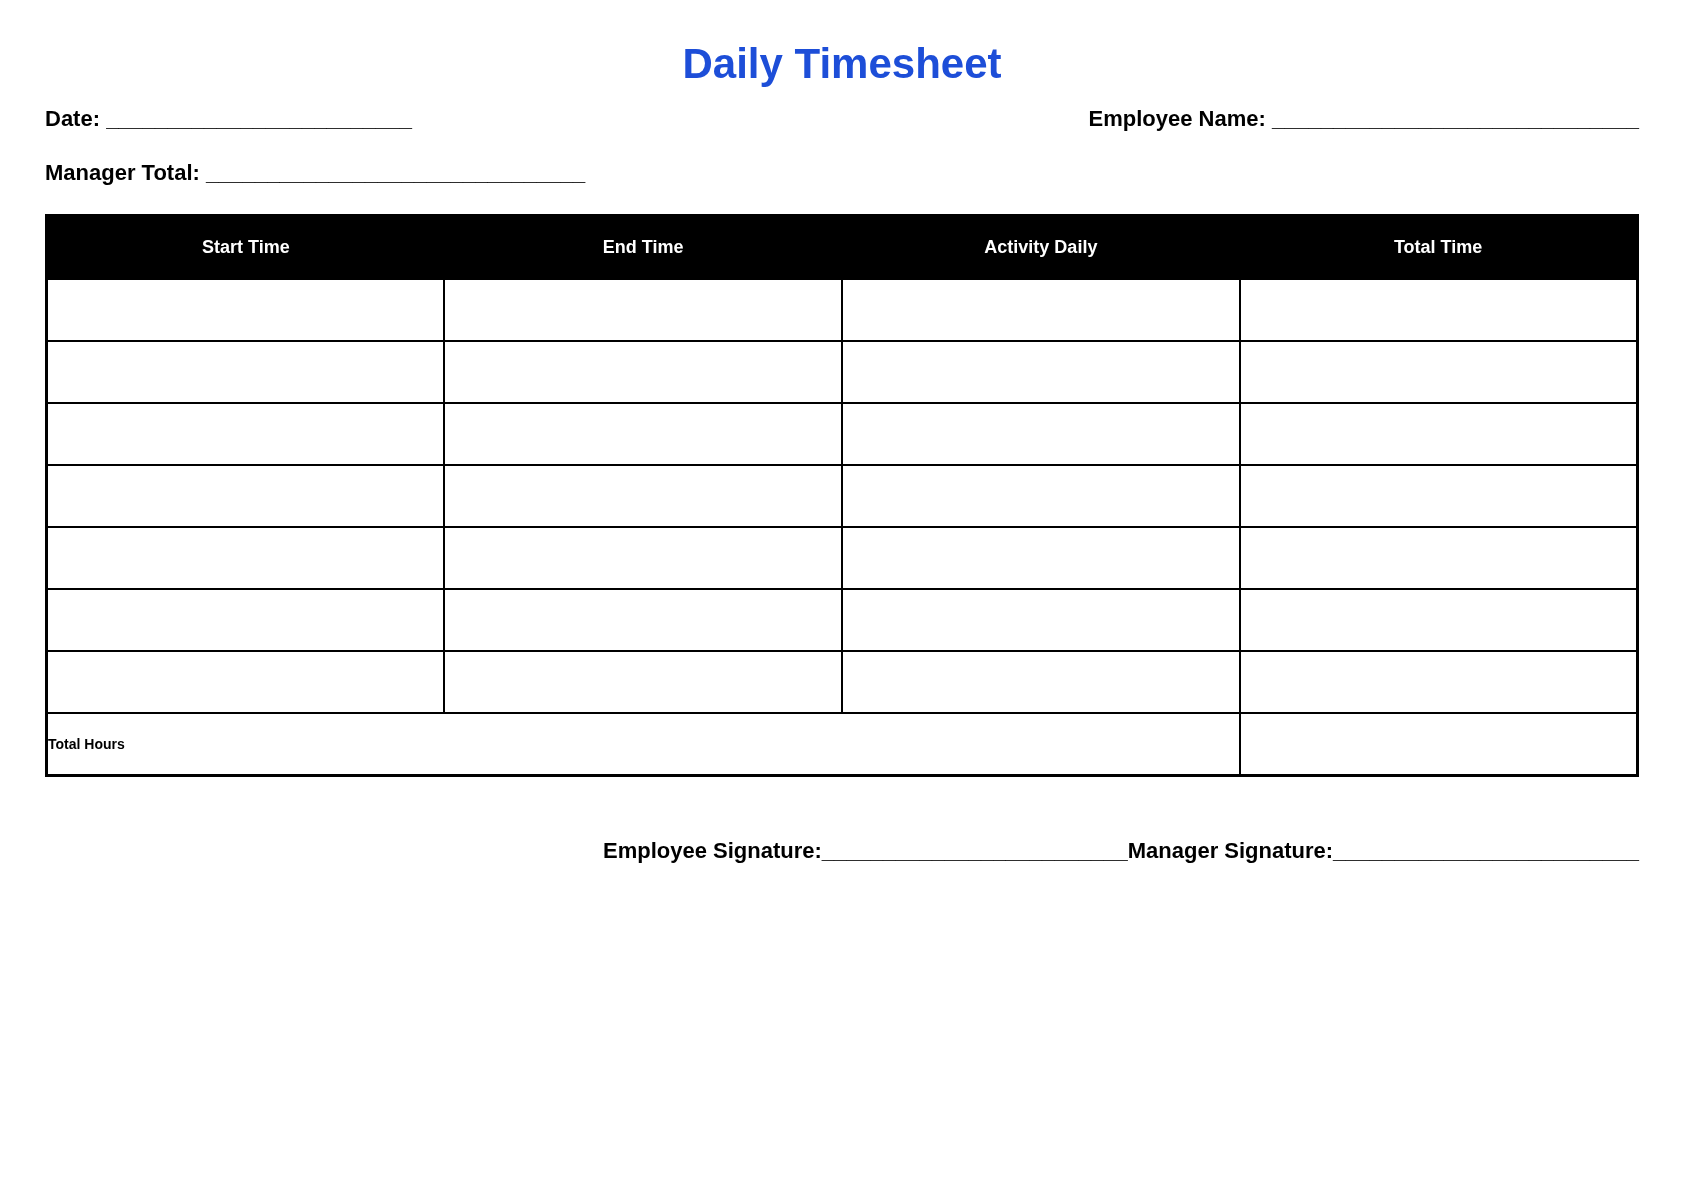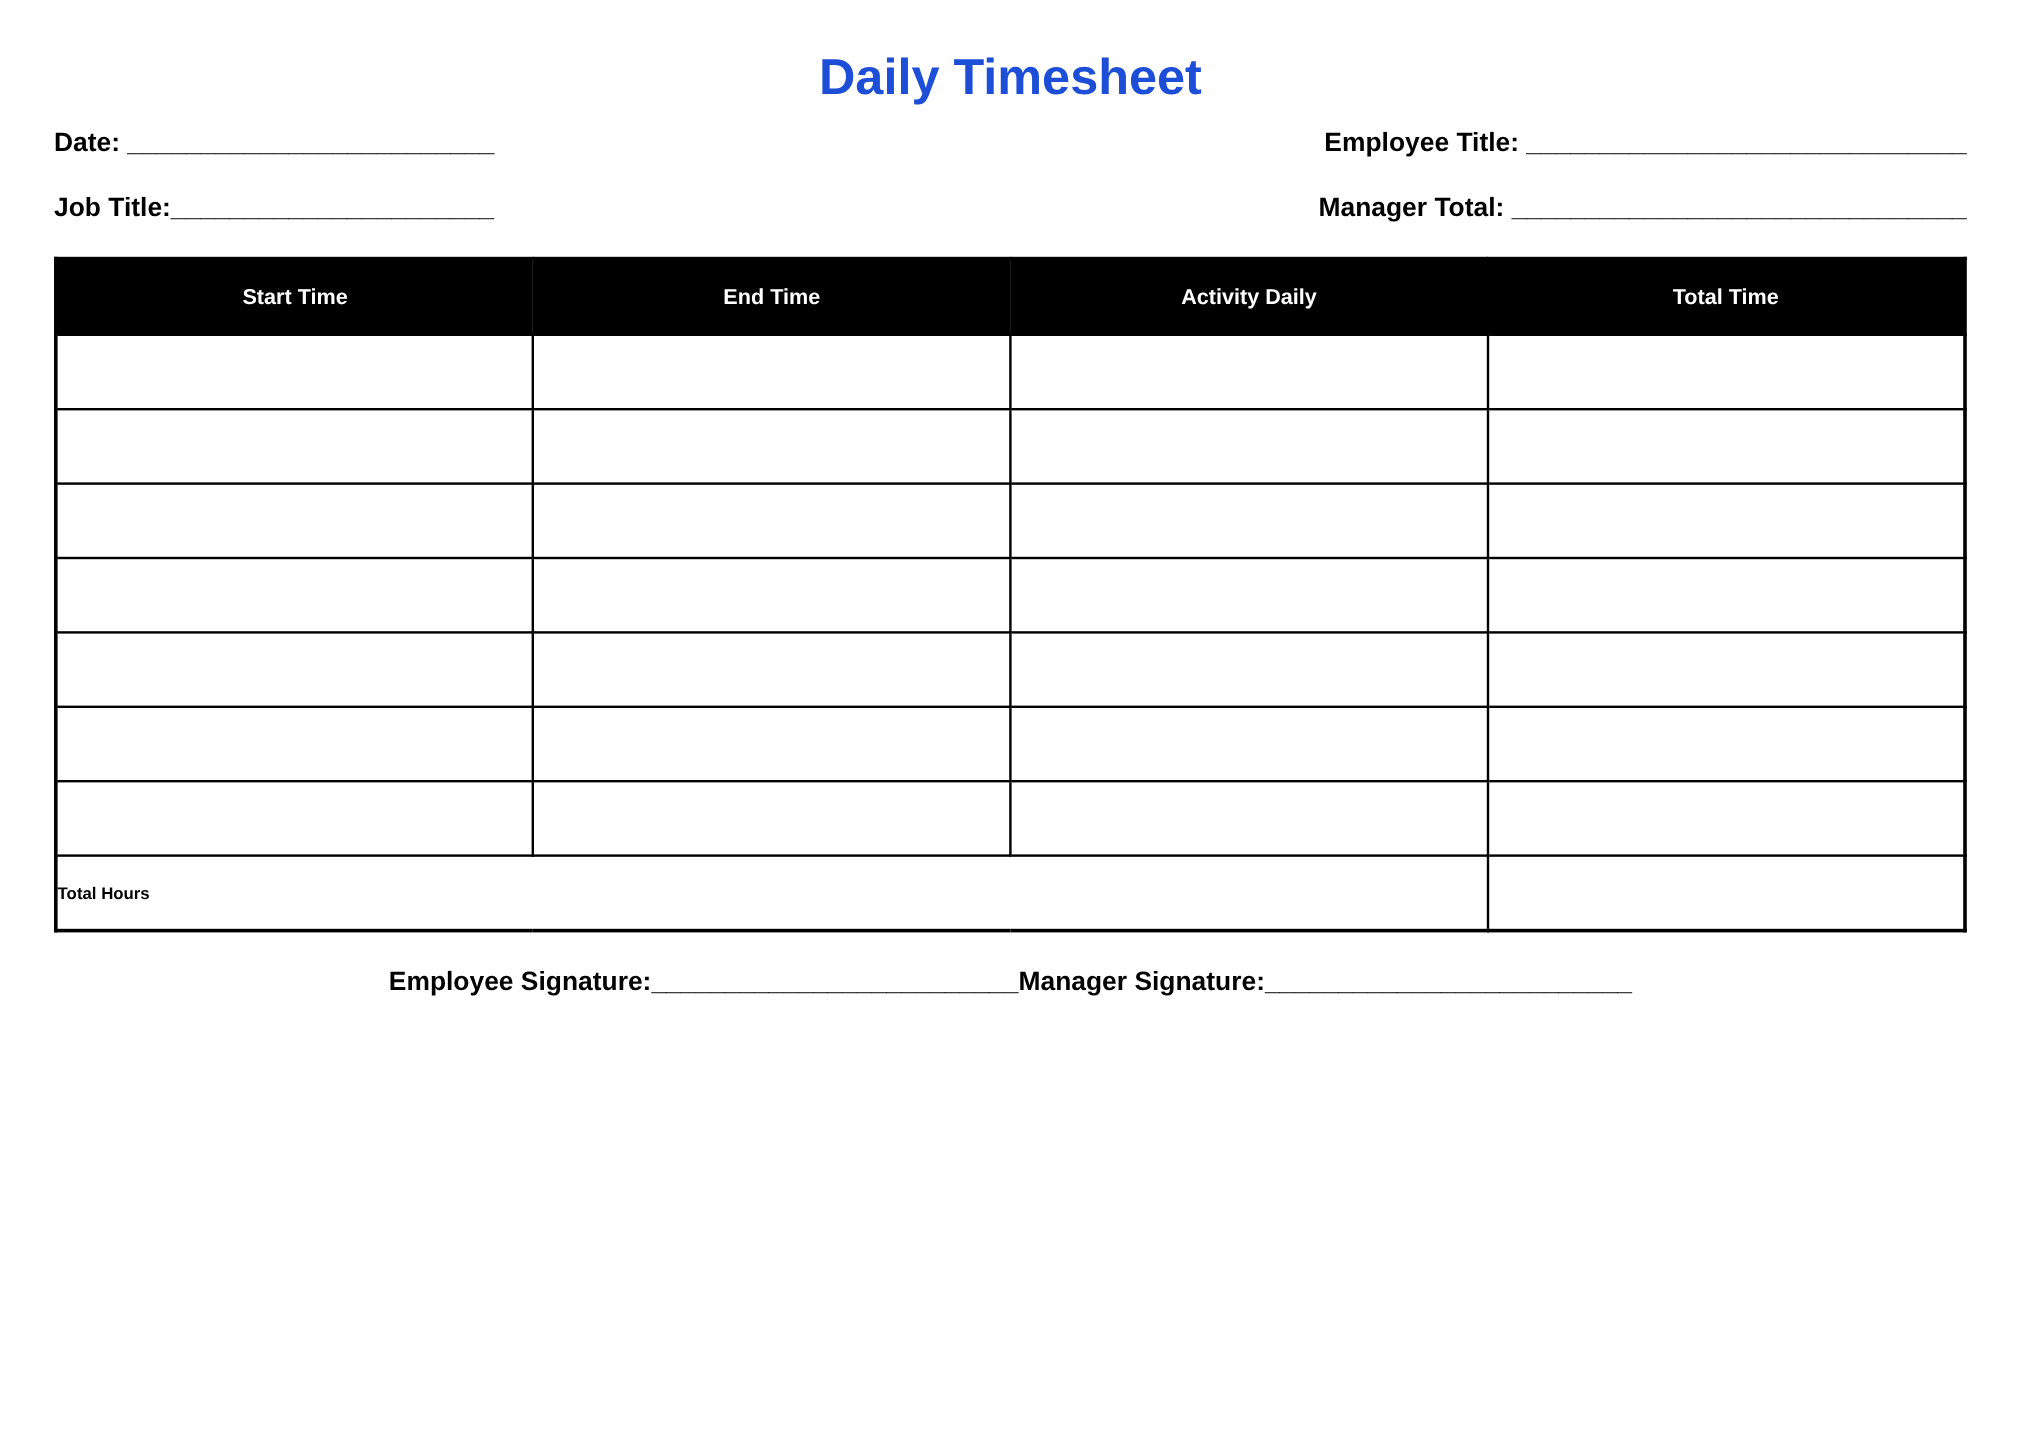--- a/index.html
+++ b/index.html
@@ -59,47 +59,44 @@
     .col-activity { width: 25%; }
     .col-total { width: 25%; }
     .total-hours-label {
       text-align: left;
       font-size: 14px;
       font-weight: 700;
       color: #000;
     }
     .footer-row {
       display: flex;
-      justify-content: center;
-      margin-top: 28px;
+      justify-content: flex-end;
+      margin-top: 61px;
     }
     .footer-field {
       font-size: 22px;
       font-weight: 700;
       color: #000;
     }
   </style>
 </head>
 <body>
 
 <h1 class="title">Daily Timesheet</h1>
 
 <div class="header-row">
   <div class="header-field">
     <span>Date: </span><span class="line">_________________________</span>
   </div>
   <div class="header-field">
-    <span>Employee Title: </span><span class="line">______________________________</span>
+    <span>Employee Name: </span><span class="line">______________________________</span>
   </div>
 </div>
 
 <div class="header-row">
-  <div class="header-field">
-    <span>Job Title:</span><span class="line">______________________</span>
-  </div>
   <div class="header-field">
     <span>Manager Total: </span><span class="line">_______________________________</span>
   </div>
 </div>
 
 <table>
   <thead>
     <tr>
       <th class="col-start">Start Time</th>
       <th class="col-end">End Time</th>

